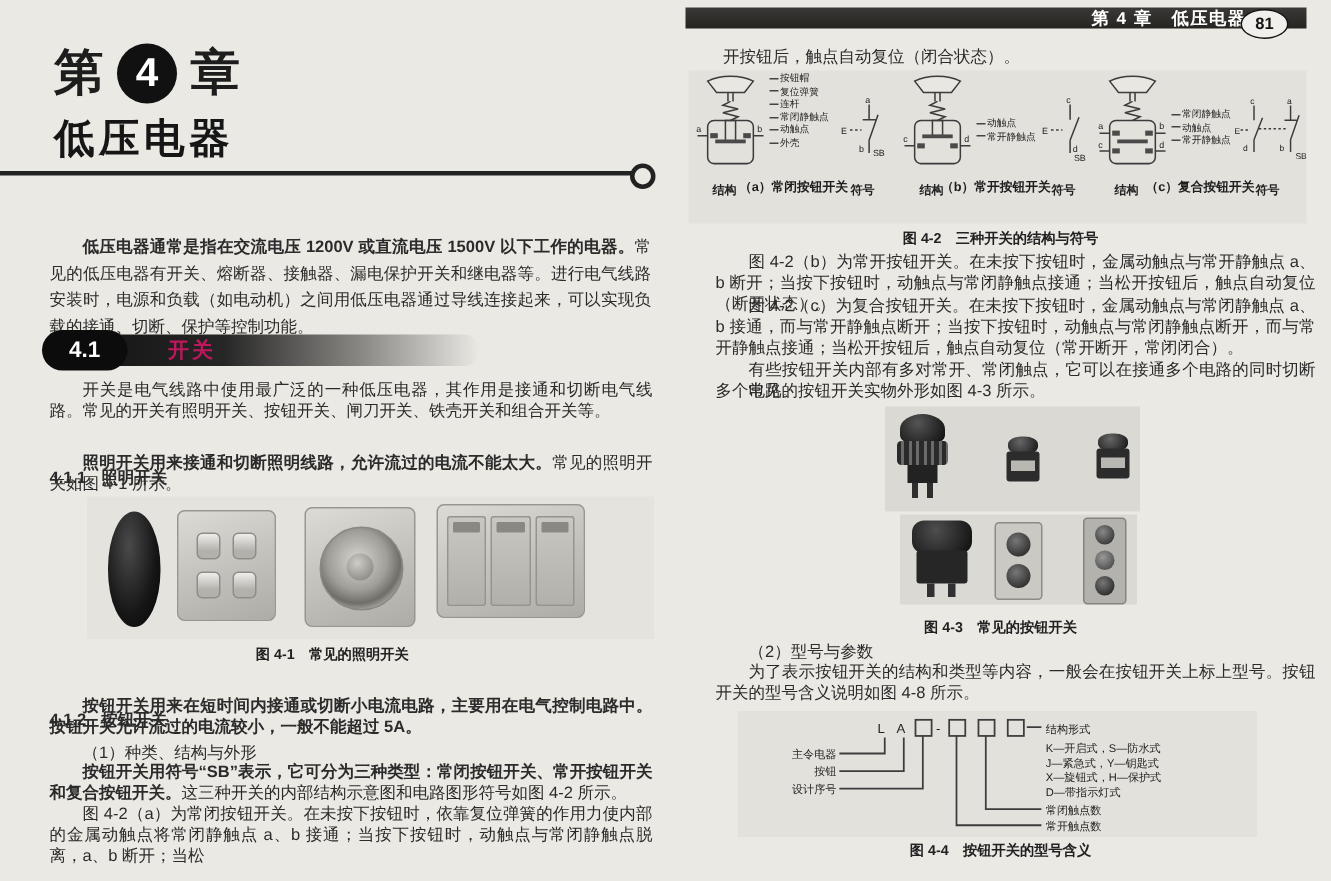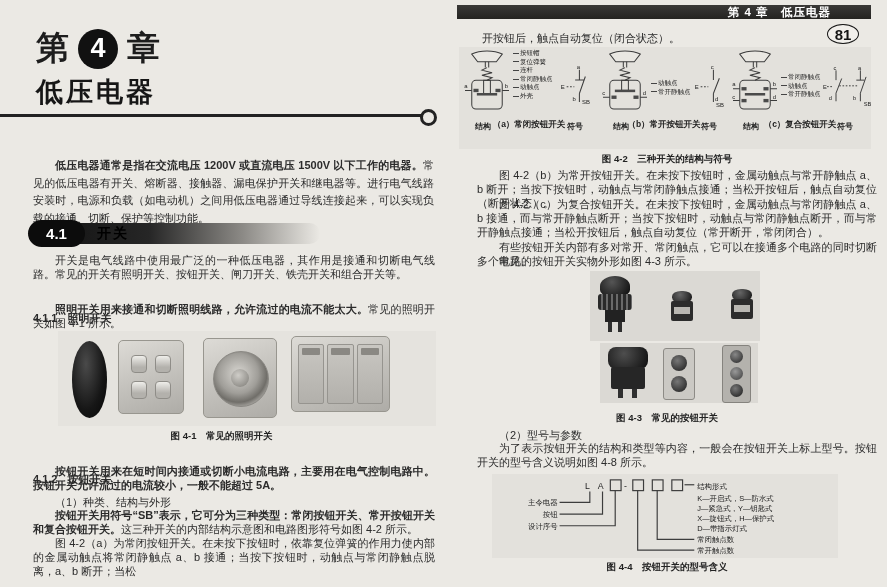--- a/index.html
+++ b/index.html
@@ -32,21 +32,21 @@
   .subhead .shn{margin-right:10px;}
   .caption{left:0;right:0;text-align:center;font-weight:bold;font-size:9.5px;color:#222;}
   
   .secbar{left:28px;top:220px;width:292px;height:27px;}
   .secbar-grad{position:absolute;left:16px;top:3px;right:0;height:21px;
     background:linear-gradient(90deg,#121212 0%,#262626 38%,#8c8a86 72%,rgba(200,198,193,0) 100%);
     border-radius:0 11px 11px 0;}
   .secbar-pill{position:absolute;left:0;top:0;width:57px;height:27px;background:#0c0c0c;
     border-radius:14px;color:#fff;font-weight:bold;font-size:15px;
     display:flex;align-items:center;justify-content:center;}
-  .secbar-title{position:absolute;left:69px;top:5px;color:#000000;font-weight:bold;font-size:14px;letter-spacing:2px;}
+  .secbar-title{position:absolute;left:84px;top:5px;color:#be185d;font-weight:bold;font-size:14px;letter-spacing:2px;}
   
   .fig41{left:58px;top:331px;width:378px;height:95px;background:#e5e3de;}
   .toggle-sw{position:absolute;left:14px;top:10px;width:35px;height:77px;
     border-radius:18px/39px;background:radial-gradient(ellipse at 40% 30%,#4a4a4a 0%,#161616 60%,#050505 100%);}
   .plate{position:absolute;background:linear-gradient(160deg,#dddbd6 0%,#c2c0bb 55%,#aeaca7 100%);
     border:1px solid #98968f;border-radius:5px;}
   .p4btn{left:60px;top:9px;width:66px;height:74px;display:grid;
     grid-template-columns:1fr 1fr;gap:8px;padding:14px 12px;box-sizing:border-box;}
   .p4btn .btn{background:linear-gradient(#efeeea 0%,#b3b1ac 70%);border:1px solid #8f8d88;border-radius:4px;}
   .dimmer{left:145px;top:7px;width:72px;height:78px;}
@@ -55,22 +55,22 @@
     border:1px solid #8a8883;}
   .dim-knob{position:absolute;left:27px;top:30px;width:18px;height:18px;border-radius:50%;
     background:radial-gradient(circle at 40% 35%,#cfcdc8,#7c7a75);}
   .rocker3{left:233px;top:5px;width:99px;height:76px;display:flex;padding:7px 6px;box-sizing:border-box;gap:3px;}
   .rocker3 .rk{flex:1;background:linear-gradient(#c9c7c2 0%,#b2b0ab 100%);border:1px solid #96948f;border-radius:2px;position:relative;}
   .rocker3 .rk::before{content:"";position:absolute;left:3px;right:3px;top:3px;height:7px;background:#8a8883;border-radius:1px;}
   
   .rheader{left:10px;top:5px;width:414px;height:14px;background:linear-gradient(#3a3937,#252421);
     display:flex;align-items:center;justify-content:flex-end;gap:10px;padding-right:40px;box-sizing:border-box;}
   .rheader .htxt{color:#fff;font-weight:bold;font-size:11.5px;letter-spacing:1px;}
-  .pagenum{position:absolute;right:12px;top:19px;width:30px;height:18px;border-radius:50%;
-    background:#f1efeb;border:1.5px solid #141414;color:#141414;font-weight:bold;font-size:15px;
+  .pagenum{position:absolute;right:12px;top:1px;width:30px;height:18px;border-radius:50%;
+    background:#f1efeb;border:1.5px solid #141414;color:#141414;font-weight:bold;font-size:11px;
     display:flex;align-items:center;justify-content:center;}
   
   .fig42{left:12px;top:47px;width:412px;height:102px;background:#e3e1dc;}
   .f42g{position:absolute;top:0;height:102px;}
   .f42g svg{position:absolute;}
   .flabels{position:absolute;width:44px;}
   .flabel{font-size:6.5px;line-height:8.6px;white-space:nowrap;color:#222;}
   .flabel::before{content:"";display:inline-block;width:6px;height:1px;background:#444;vertical-align:middle;margin-right:1px;}
   .slab{position:absolute;font-size:8px;font-weight:bold;color:#222;}
   .f42sub{position:absolute;left:0;right:0;top:72px;text-align:center;font-size:8.5px;font-weight:bold;color:#1d1d1d;}

